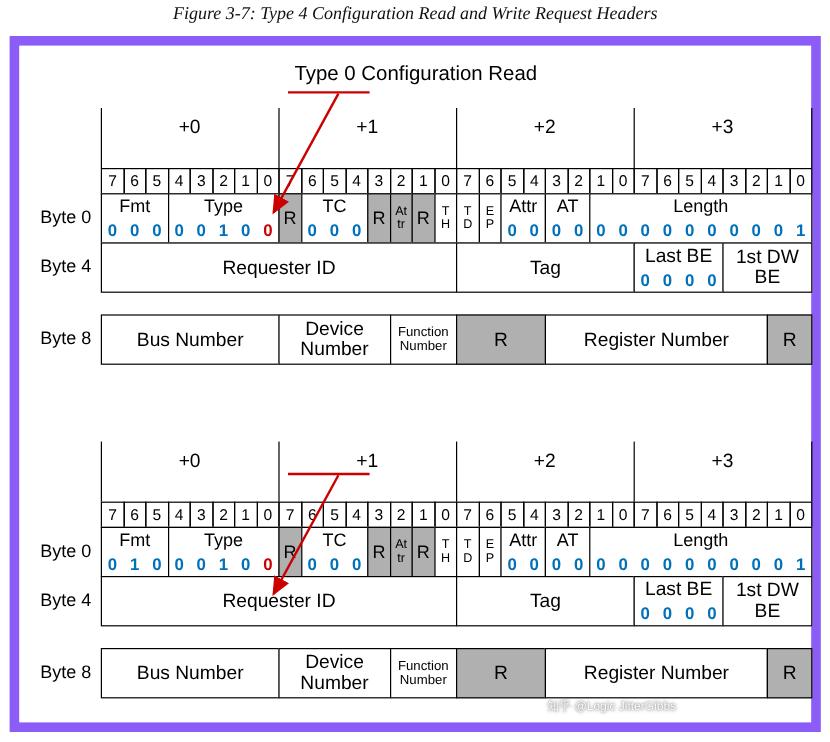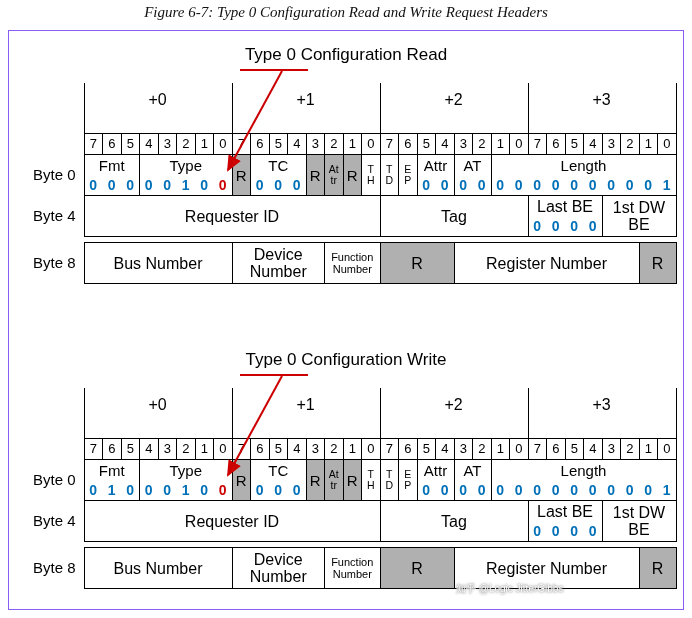--- a/index.html
+++ b/index.html
@@ -7,39 +7,39 @@
   body {
     width:692px; height:618px; background:#ffffff; overflow:hidden;
     font-family:"Liberation Sans", sans-serif; color:#000; position:relative;
   }
   .caption {
     position:absolute; top:4px; left:0; width:692px; text-align:center;
     font-family:"Liberation Serif", serif; font-style:italic; font-size:15px; color:#111;
   }
   .frame {
     position:absolute; left:8px; top:30px; width:676px; height:580px;
-    border:1px solid #8b5cf6; background:#fff;
+    border:8px solid #8b5cf6; background:#fff;
   }
   .diagram { position:relative; width:661px; margin:0 auto; }
   .d1 { margin-top:12px; }
   .d2 { margin-top:64px; }
   .dtitle { height:24px; line-height:24px; text-align:center; font-size:17px; }
   .arrow-svg { position:absolute; left:0; top:0; pointer-events:none; }
   .ticks { position:relative; height:50px; margin-top:16px; }
   .tickline { position:absolute; top:0; width:1px; height:50px; background:#000; }
   .ticklabel { position:absolute; top:8px; transform:translateX(-50%); font-size:16px; }
   .bitrow { display:flex; height:22px; }
   .spacer { width:68px; flex-shrink:0; }
   .bitcell {
     width:19.5px; flex-shrink:0; margin-left:-1px; border:1px solid #000;
     font-size:13px; text-align:center; line-height:19px;
   }
   .bitcell.first { margin-left:0; }
   .brow { display:flex; height:42px; margin-top:-1px; }
-  .brow.gap { margin-top:5px;justify-content:flex-end; }
+  .brow.gap { margin-top:18px;justify-content:flex-end; }
   .bytelabel {
     width:68px; flex-shrink:0; font-size:15px; text-align:right;
     padding-right:8px; line-height:42px;
   }
   .fcell {
     flex-shrink:0; margin-left:-1px; border:1px solid #000; background:#fff;
     display:flex; flex-direction:column; align-items:center; justify-content:center;
     overflow:hidden;
   }
   .fcell.first { margin-left:0; }
@@ -58,21 +58,21 @@
   .watermark {
     position:absolute; left:456px; top:582px; white-space:nowrap;
     font-size:10px; color:#ffffff;
     text-shadow:0 0 3px rgba(125,125,125,0.95), 0 0 1px rgba(125,125,125,0.9);
   }
 </style>
 </head>
 <body>
 
 <div class="page">
-  <div class="caption">Figure 6-7: Type 0 Configuration Read and Write Request Headers</div>
+  <div class="caption">Figure 3-7: Type 4 Configuration Read and Write Request Headers</div>
   <div class="frame">
     <div class="diagram d1">
         <div class="dtitle">Type 0 Configuration Read</div>
         <svg class="arrow-svg" width="661" height="150">
           <defs>
             <marker id="ah0" markerWidth="9" markerHeight="7" refX="7" refY="3.5" orient="auto">
               <path d="M0,0 L8,3.5 L0,7 Z" fill="#cc0000"></path>
             </marker>
           </defs>
           <line x1="224" y1="27" x2="292" y2="27" stroke="#cc0000" stroke-width="2"></line>
@@ -247,21 +247,20 @@
           </div>
           <div class="fcell" style="width: 186px;">
             <div class="fname big">Register Number</div>
           </div>
           <div class="fcell gray" style="width: 38px;">
             <div class="fname big">R</div>
           </div>
         </div>
       </div>
     <div class="diagram d2">
-        <div class="dtitle">Type 0 Configuration Write</div>
         <svg class="arrow-svg" width="661" height="150">
           <defs>
             <marker id="ah1" markerWidth="9" markerHeight="7" refX="7" refY="3.5" orient="auto">
               <path d="M0,0 L8,3.5 L0,7 Z" fill="#cc0000"></path>
             </marker>
           </defs>
           <line x1="224" y1="27" x2="292" y2="27" stroke="#cc0000" stroke-width="2"></line>
           <line x1="266" y1="28" x2="212" y2="127" stroke="#cc0000" stroke-width="2" marker-end="url(#ah1)"></line>
         </svg>
         <div class="ticks">

